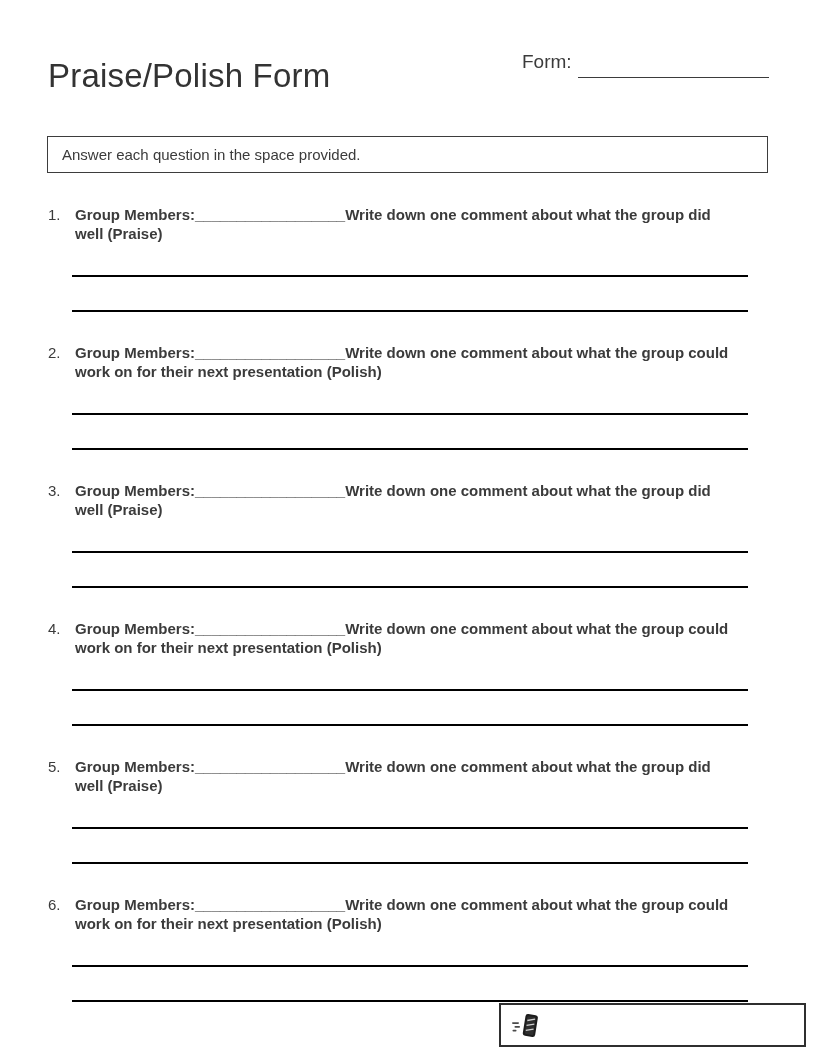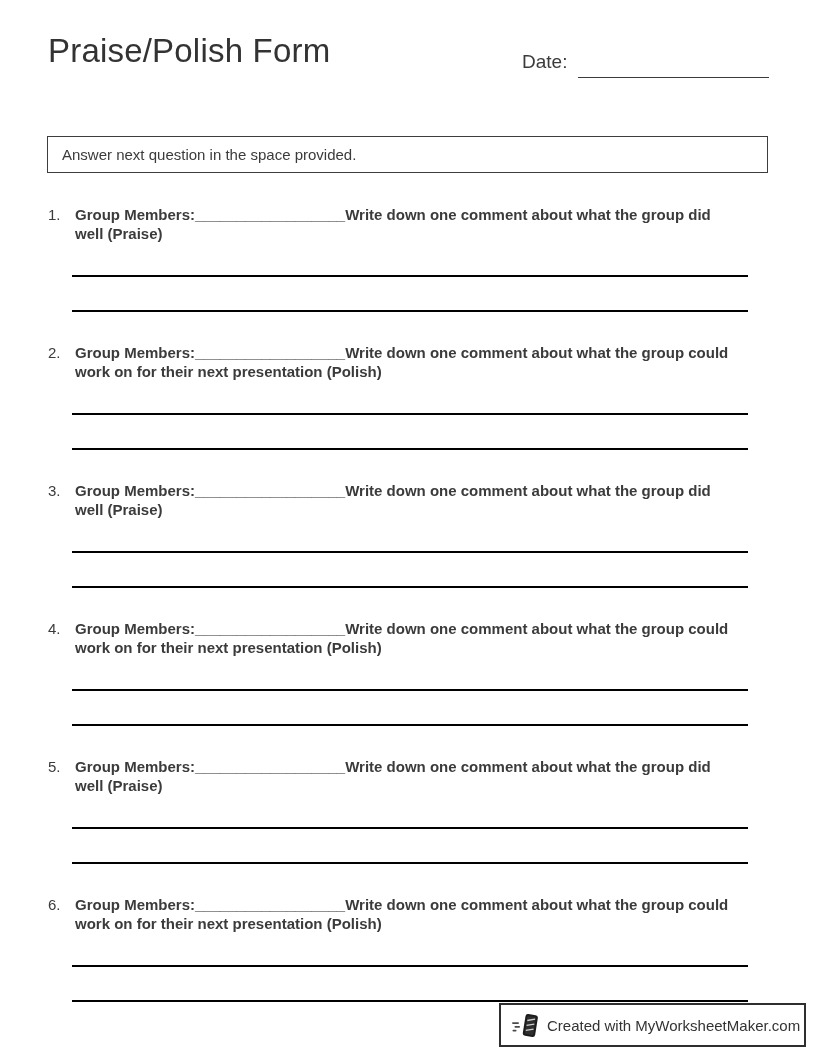--- a/index.html
+++ b/index.html
@@ -5,21 +5,21 @@
   * { margin: 0; padding: 0; box-sizing: border-box; }
   html, body { background: #ffffff; }
   body {
     width: 816px; height: 1056px;
     position: relative;
     font-family: "Liberation Sans", "DejaVu Sans", sans-serif;
     color: #3b3b3b;
     overflow: hidden;
   }
   .page-title {
-    position: absolute; left: 48px; top: 32px;
+    position: absolute; left: 48px; top: 57px;
     font-size: 33px; font-weight: 400; line-height: 38px;
     color: #333333; letter-spacing: 0.2px;
   }
   .date-group {
     position: absolute; left: 522px; top: 50px;
     font-size: 19px; line-height: 24px; color: #3b3b3b;
   }
   .date-underline {
     position: absolute; left: 578px; top: 77px;
     width: 191px; height: 0;
@@ -65,25 +65,25 @@
     cursor: pointer;
     z-index: 2;
   }
   .badge-icon { flex: none; display: block; }
 </style>
 </head>
 <body>
 
 <h1 class="page-title">Praise/Polish Form</h1>
 
-<div class="date-group">Date:</div>
+<div class="date-group">Form:</div>
 <div class="date-underline"></div>
 
 <div class="instruction-box">
-  <span>Answer next question in the space provided.</span>
+  <span>Answer each question in the space provided.</span>
 </div>
 
 <div class="questions">
 
   <div class="question q1">
     <div class="q-row">
       <span class="q-num">1.</span>
       <span class="q-text">Group Members:__________________Write down one comment about what the group did well (Praise)</span>
     </div>
     <div class="answer-line line-a"></div>
@@ -143,14 +143,13 @@
       <rect x="1" y="12.2" width="7" height="1.7" rx="0.8"></rect>
       <rect x="3.5" y="16" width="5.5" height="1.7" rx="0.8"></rect>
       <rect x="1.5" y="19.8" width="4" height="1.7" rx="0.8"></rect>
     </g>
     <g transform="rotate(9 19 16)">
       <rect x="13" y="4.5" width="12.5" height="22" rx="2.6" fill="#1c1c1c"></rect>
       <rect x="15" y="6.5" width="8.5" height="18" rx="1.4" fill="#2e2e2e"></rect>
       <path d="M15.5 11 L23 8.5 M15.5 16 L23 13.5 M15.5 21 L23 18.5" stroke="#cfcfcf" stroke-width="1.3" fill="none"></path>
     </g>
   </svg>
-  <span>Created with MyWorksheetMaker.com</span>
 </div>
 
 </body></html>

